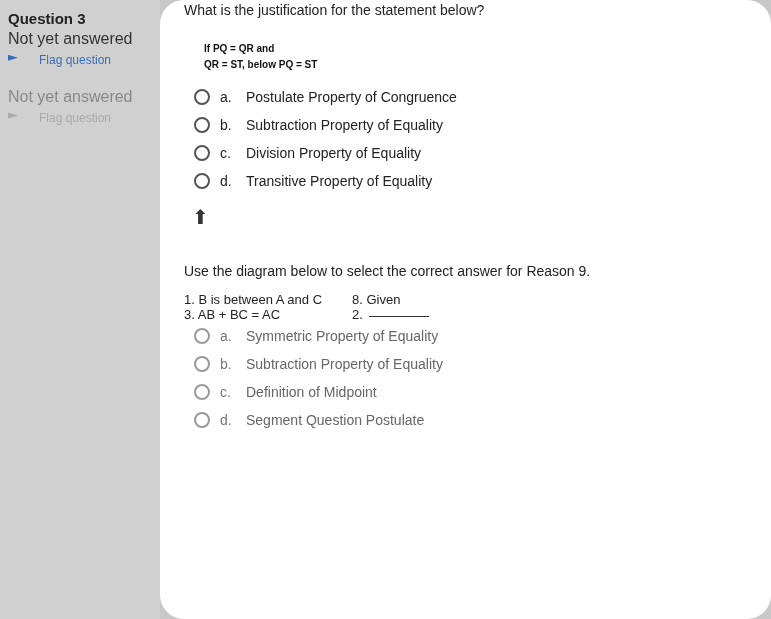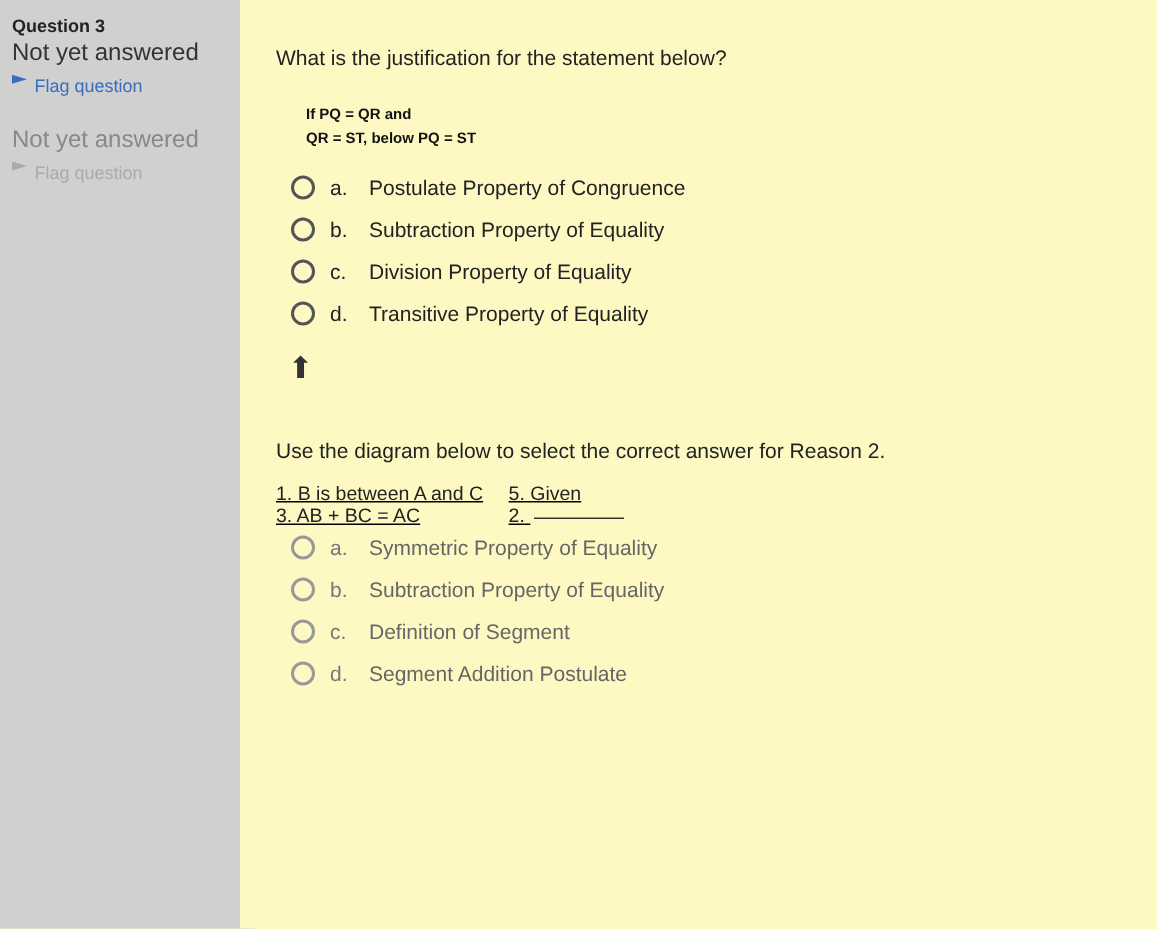--- a/index.html
+++ b/index.html
@@ -18,53 +18,54 @@
       background-color: #d0d0d0;
       padding: 10px 8px;
       flex-shrink: 0;
     }
 
     .question-nav-item {
       margin-bottom: 20px;
     }
 
     .question-nav-item .q-label {
-      font-size: 12px;
+      font-size: 15px;
       font-weight: bold;
       color: #222;
       margin-bottom: 2px;
     }
 
     .question-nav-item .q-status {
       font-size: 16px;
       color: #333;
       line-height: 1.3;
     }
 
     .question-nav-item .q-flag {
       font-size: 12px;
       color: #3a6ebd;
       cursor: pointer;
       display: flex;
-      align-items: flex-start;
-      gap: 3px;
+      align-items: center;
+      gap: 19px;
       margin-top: 3px;
     }
 
     .question-nav-item.dimmed .q-label,
     .question-nav-item.dimmed .q-status,
     .question-nav-item.dimmed .q-flag {
       color: #888;
     }
 
     .main-content {
       flex: 1;
-      background-color: #fef9c3;
-      padding: 28px 24px;
+      background-color: #ffffff;
+      padding: 0 24px;
       overflow-y: auto;
+      border-radius: 24px;
     }
 
     .question-block {
       margin-bottom: 32px;
     }
 
     .question-text {
       font-size: 14px;
       color: #222;
       margin-bottom: 10px;
@@ -137,23 +138,22 @@
       background-color: #3a6ebd;
       margin-right: 2px;
     }
 
     .flag-icon.dimmed {
       background-color: #aaa;
     }
 
     .diagram-row {
       display: flex;
-      gap: 17px;
+      gap: 30px;
       margin-bottom: 6px;
-      text-decoration: underline;
     }
 
     .diagram-col {
       font-size: 13px;
       color: #222;
     }
 
     .diagram-col .line {
       border-bottom: 1px solid #333;
       width: 80px;
@@ -216,29 +216,29 @@
         <span class="radio-circle"></span>
         <span class="option-letter">d.</span>
         <span>Transitive Property of Equality</span>
       </li>
     </ul>
 
     <div class="cursor-arrow">⬆︎</div>
   </div>
 
   <div class="question-block">
-    <div class="question-text">Use the diagram below to select the correct answer for Reason 2.</div>
+    <div class="question-text">Use the diagram below to select the correct answer for Reason 9.</div>
 
     <div class="diagram-row">
       <div>
         <div class="diagram-col">1.  B is between A and C</div>
         <div class="diagram-col">3.  AB + BC = AC</div>
       </div>
       <div>
-        <div class="diagram-col">5. Given</div>
+        <div class="diagram-col">8. Given</div>
         <div class="diagram-col">
           <span>2.</span>
           <span class="line" style="display:inline-block; width:60px; border-bottom:1px solid #333; vertical-align:middle; margin-left:2px;"></span>
         </div>
       </div>
     </div>
 
     <ul class="options-list dimmed">
       <li>
         <span class="radio-circle"></span>
@@ -246,23 +246,23 @@
         <span>Symmetric Property of Equality</span>
       </li>
       <li>
         <span class="radio-circle"></span>
         <span class="option-letter">b.</span>
         <span>Subtraction Property of Equality</span>
       </li>
       <li>
         <span class="radio-circle"></span>
         <span class="option-letter">c.</span>
-        <span>Definition of Segment</span>
+        <span>Definition of Midpoint</span>
       </li>
       <li>
         <span class="radio-circle"></span>
         <span class="option-letter">d.</span>
-        <span>Segment Addition Postulate</span>
+        <span>Segment Question Postulate</span>
       </li>
     </ul>
   </div>
 
 </div>
 
 </body></html>

